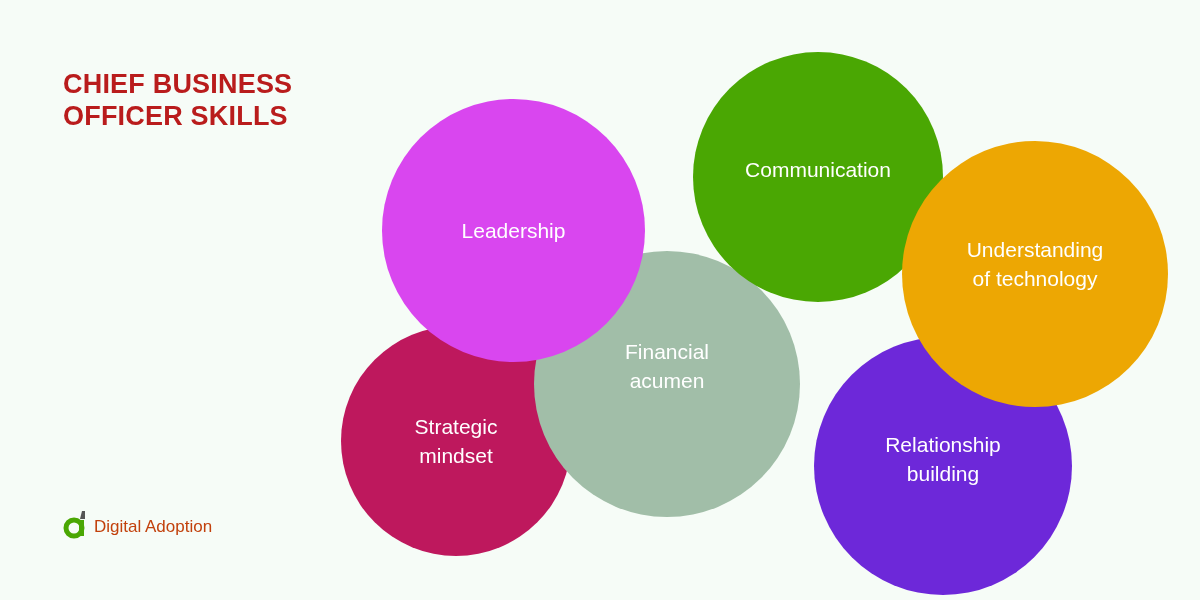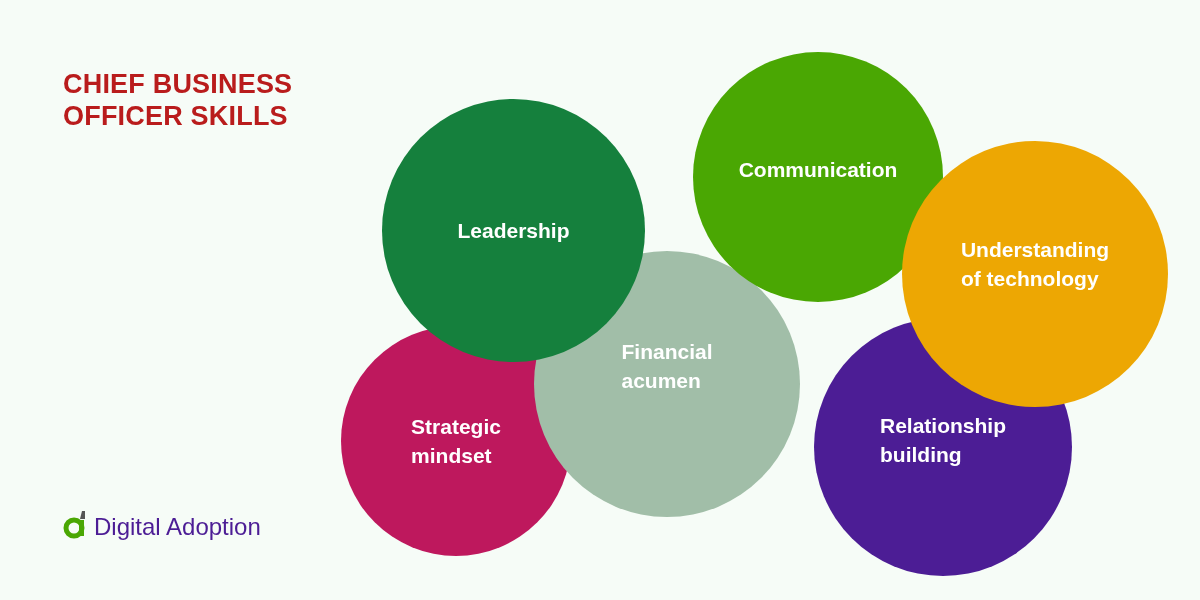--- a/index.html
+++ b/index.html
@@ -11,31 +11,31 @@
   }
   .title {
     position: absolute; left: 63px; top: 68px;
     font-size: 27px; font-weight: 700; line-height: 32px;
     color: #b91c1c; letter-spacing: 0.2px;
   }
   .title span { display: block; }
   .circle {
     position: absolute; border-radius: 50%;
     display: flex; align-items: center; justify-content: center;
-    color: #ffffff; font-weight: 700;
+    text-align: center; color: #ffffff; font-weight: 400;
     font-size: 21px; line-height: 29px;
     box-sizing: border-box;
   }
   .circle .label { display: block; }
   .logo {
     position: absolute; left: 62px; top: 510px;
     display: flex; align-items: center;
   }
   .logo-text {
-    font-size: 24px; color: #4c1d95; margin-left: 4px;
+    font-size: 17px; color: #c2410c; margin-left: 4px;
     font-family: "Liberation Sans", "DejaVu Sans", sans-serif;
   }
 </style>
 </head>
 <body>
 
 <div class="title">
   <span>CHIEF BUSINESS</span>
   <span>OFFICER SKILLS</span>
 </div>
@@ -47,33 +47,33 @@
   </div>
 </div>
 
 <div class="circle" style="left:534px; top:251px; width:266px; height:266px; background:#a1bea8; z-index:2;">
   <div style="margin-top:-36px;">
     <span class="label">Financial</span>
     <span class="label">acumen</span>
   </div>
 </div>
 
-<div class="circle" style="left:382px; top:99px; width:263px; height:263px; background:#15803d; z-index:3;">
+<div class="circle" style="left:382px; top:99px; width:263px; height:263px; background:#d946ef; z-index:3;">
   <div style="margin-top:0px;">
     <span class="label">Leadership</span>
   </div>
 </div>
 
 <div class="circle" style="left:693px; top:52px; width:250px; height:250px; background:#4aa703; z-index:3;">
   <div style="margin-top:-16px;">
     <span class="label">Communication</span>
   </div>
 </div>
 
-<div class="circle" style="left:814px; top:318px; width:258px; height:258px; background:#4c1d95; z-index:3;">
+<div class="circle" style="left:814px; top:337px; width:258px; height:258px; background:#6d28d9; z-index:3;">
   <div style="margin-top:-14px;">
     <span class="label">Relationship</span>
     <span class="label">building</span>
   </div>
 </div>
 
 <div class="circle" style="left:902px; top:141px; width:266px; height:266px; background:#eda703; z-index:4;">
   <div style="margin-top:-20px;">
     <span class="label">Understanding</span>
     <span class="label">of technology</span>

